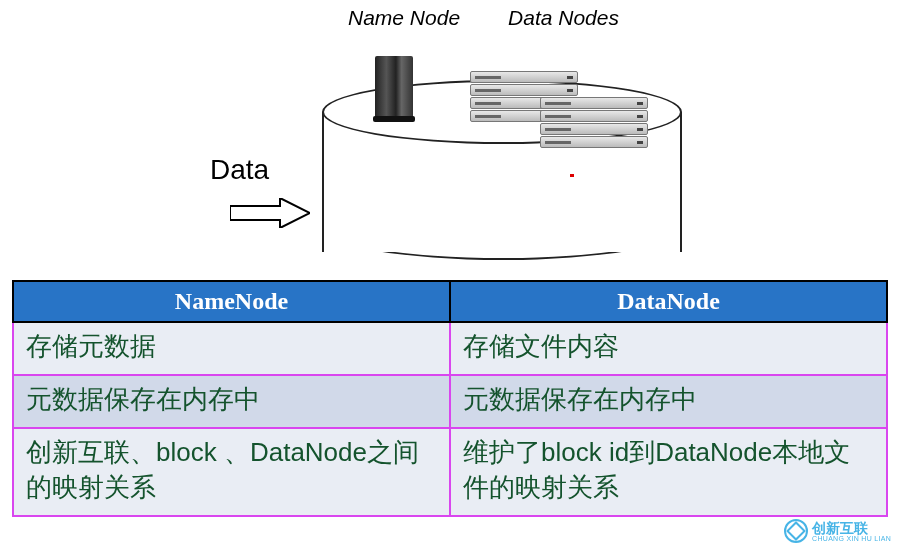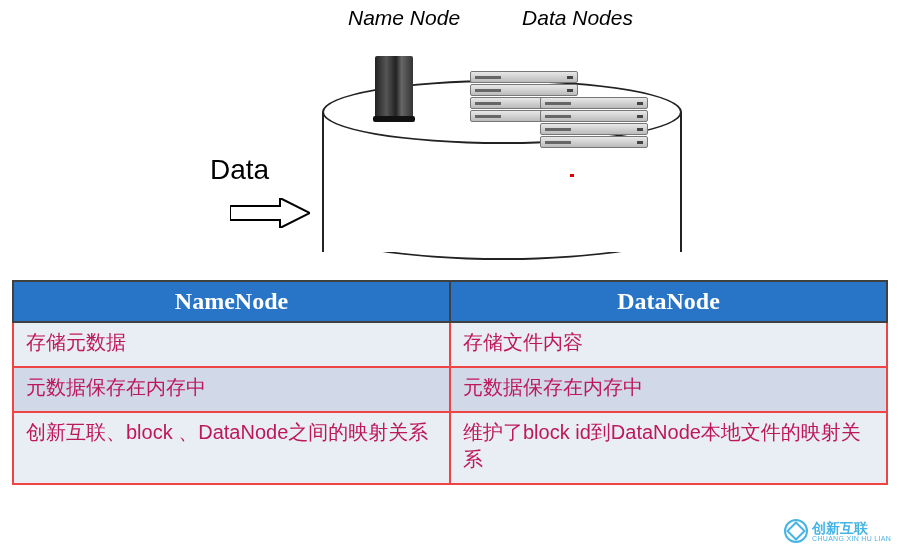--- a/index.html
+++ b/index.html
@@ -1,20 +1,20 @@
 <!DOCTYPE html>
 <html><head>
   <meta charset="utf-8">
   <style>
     * { margin: 0; padding: 0; box-sizing: border-box; }
     body { width: 899px; height: 549px; background: #fff; font-family: Arial, "Microsoft YaHei", sans-serif; position: relative; }
 
     .diagram { position: relative; width: 680px; height: 270px; margin-left: 200px; }
 
-    .top-labels { position: absolute; top: 6px; left: 148px; width: 300px; display: flex; gap: 62px; font-style: italic; font-size: 21px; color: #000; }
+    .top-labels { position: absolute; top: 6px; left: 148px; width: 300px; display: flex; gap: 48px; font-style: italic; font-size: 21px; color: #000; }
 
     .cylinder { position: absolute; left: 122px; top: 80px; width: 360px; height: 180px; }
     .cyl-top { position: absolute; top: 0; left: 0; width: 100%; height: 64px; border: 2px solid #222; border-radius: 50%; background: #fff; z-index: 2; }
     .cyl-body { position: absolute; top: 32px; left: 0; width: 100%; height: 140px; border-left: 2px solid #222; border-right: 2px solid #222; background: #fff; z-index: 1; }
     .cyl-bottom { position: absolute; bottom: 0; left: 0; width: 100%; height: 64px; border: 2px solid #222; border-radius: 50%; border-top-color: transparent; background: #fff; z-index: 0; }
     .cyl-label { position: absolute; top: 96px; left: 0; width: 100%; text-align: center; font-size: 30px; color: #000; z-index: 3; letter-spacing: 1px; }
     .red-dot { position: absolute; top: 94px; left: 248px; width: 4px; height: 3px; background: #d00; z-index: 4; }
 
     .tower { position: absolute; left: 175px; top: 56px; width: 38px; height: 66px; z-index: 5; }
     .tower-body { width: 100%; height: 100%; background: linear-gradient(90deg,#222,#555 30%,#222 55%,#666 70%,#333); border-radius: 2px 2px 3px 3px; position: relative; }
@@ -24,22 +24,22 @@
     .stack1 { left: 270px; }
     .stack2 { left: 340px; top: 96px; }
     .server-unit { width: 108px; height: 12px; background: linear-gradient(#e8e8e8,#bbb); border: 1px solid #777; border-radius: 2px; margin-top: 1px; position: relative; }
     .server-unit::before { content:""; position:absolute; left:4px; top:4px; width:26px; height:3px; background:#666; }
     .server-unit::after { content:""; position:absolute; right:4px; top:4px; width:6px; height:3px; background:#444; }
 
     .data-label { position: absolute; left: 10px; top: 154px; font-size: 28px; color: #000; }
     .arrow-in { position: absolute; left: 30px; top: 198px; width: 80px; height: 30px; }
 
     .table-wrap { width: 876px; margin-left: 12px; margin-top: 10px; border-collapse: collapse; }
-    .th { background: #2874c6; color: #fff; font-size: 24px; font-weight: 700; text-align: center; padding: 6px 0; border: 2px solid #404040; font-family: "Times New Roman", serif; }
-    .td { font-size: 20px; color: #be185d; padding: 6px 12px 10px; border: 2px solid #ef4444; vertical-align: top; line-height: 1.35; }
+    .th { background: #2874c6; color: #fff; font-size: 24px; font-weight: 700; text-align: center; padding: 6px 0; border: 2px solid #000000; font-family: "Times New Roman", serif; }
+    .td { font-size: 26px; color: #14532d; padding: 6px 12px 10px; border: 2px solid #d946ef; vertical-align: top; line-height: 1.35; }
     .row-a .td { background: #e9edf4; }
     .row-b .td { background: #d1d9e9; }
     .col1, .col2 { width: 50%; }
 
     .watermark { position: absolute; right: 8px; bottom: 6px; display: flex; align-items: center; gap: 4px; opacity: 0.8; }
     .wm-badge { width: 24px; height: 24px; border: 2px solid #1aa2e0; border-radius: 50%; display:flex; align-items:center; justify-content:center; }
     .wm-badge-inner { width: 14px; height:14px; border:2px solid #1aa2e0; transform: rotate(45deg); }
     .wm-text { font-size: 14px; font-weight: 700; color: #1aa2e0; line-height: 1; }
     .wm-sub { font-size: 7px; color: #1aa2e0; letter-spacing: 0.3px; }
   </style>

